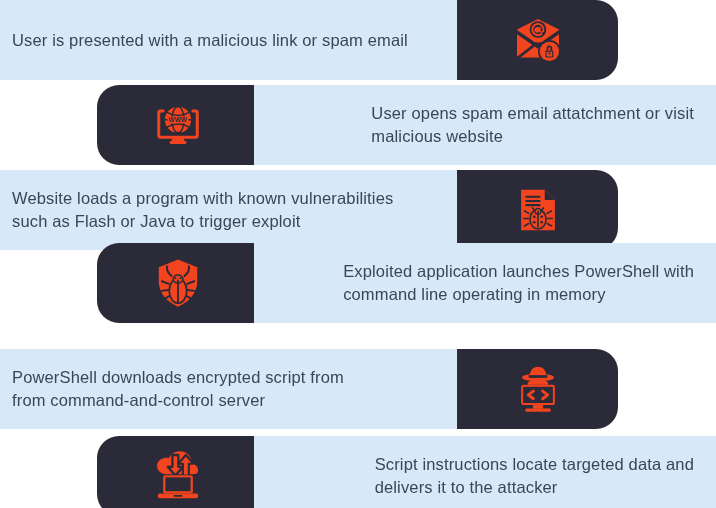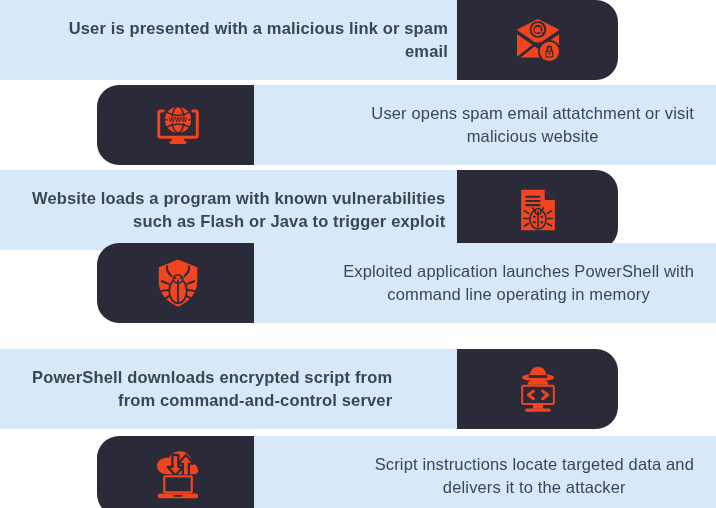--- a/index.html
+++ b/index.html
@@ -43,22 +43,22 @@
   .row.left .panel  { left: 0;   width: 462px; justify-content: flex-start; }
   .row.right .panel { left: 254px; width: 462px; justify-content: flex-end; }
 
   .panel-text {
     color: #3c4653;
     font-size: 16.5px;
     line-height: 23px;
     letter-spacing: 0.15px;
     white-space: pre-line;
   }
-  .row.left  .panel-text { text-align: right;  padding-left: 32px;  padding-right: 14px; font-weight: bold; }
-  .row.right .panel-text { text-align: center; padding-right: 22px; padding-left: 14px; }
+  .row.left  .panel-text { text-align: left;  padding-left: 12px;  padding-right: 14px; }
+  .row.right .panel-text { text-align: left; padding-right: 22px; padding-left: 14px; }
 
   
   .tile {
     position: absolute;
     top: 0;
     width: 161px;
     height: 80px;
     background: #2a2a38;
     display: flex;
     align-items: center;

